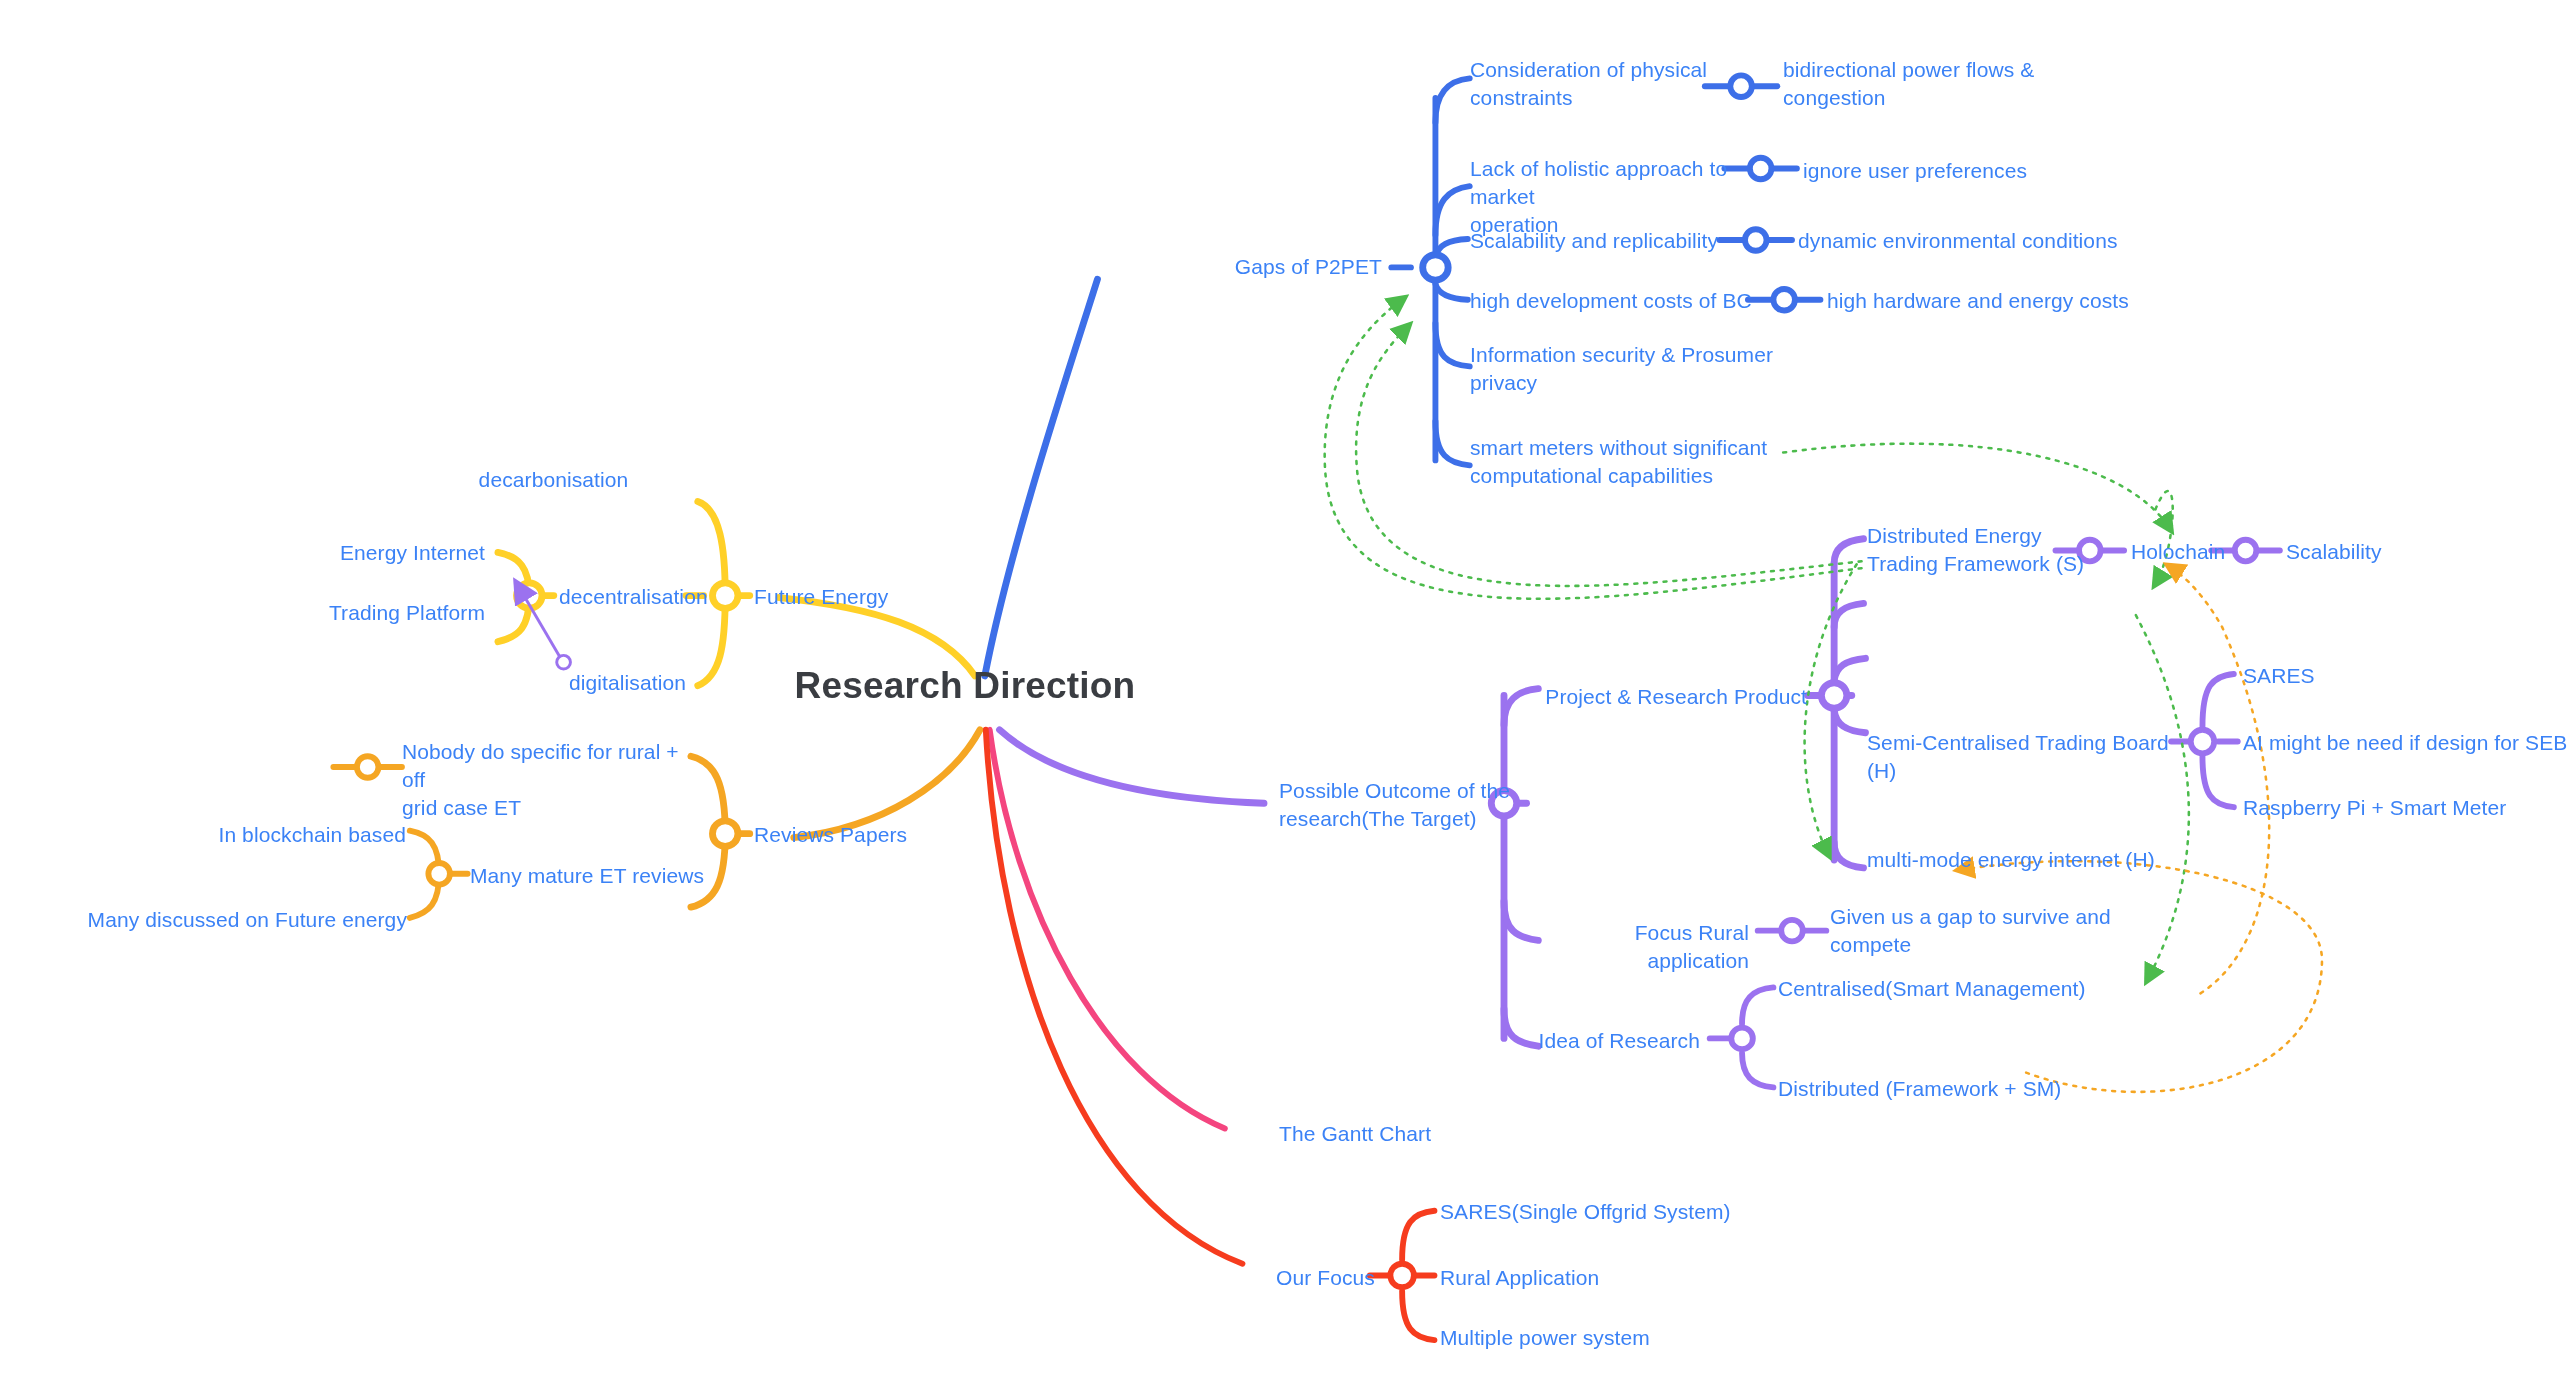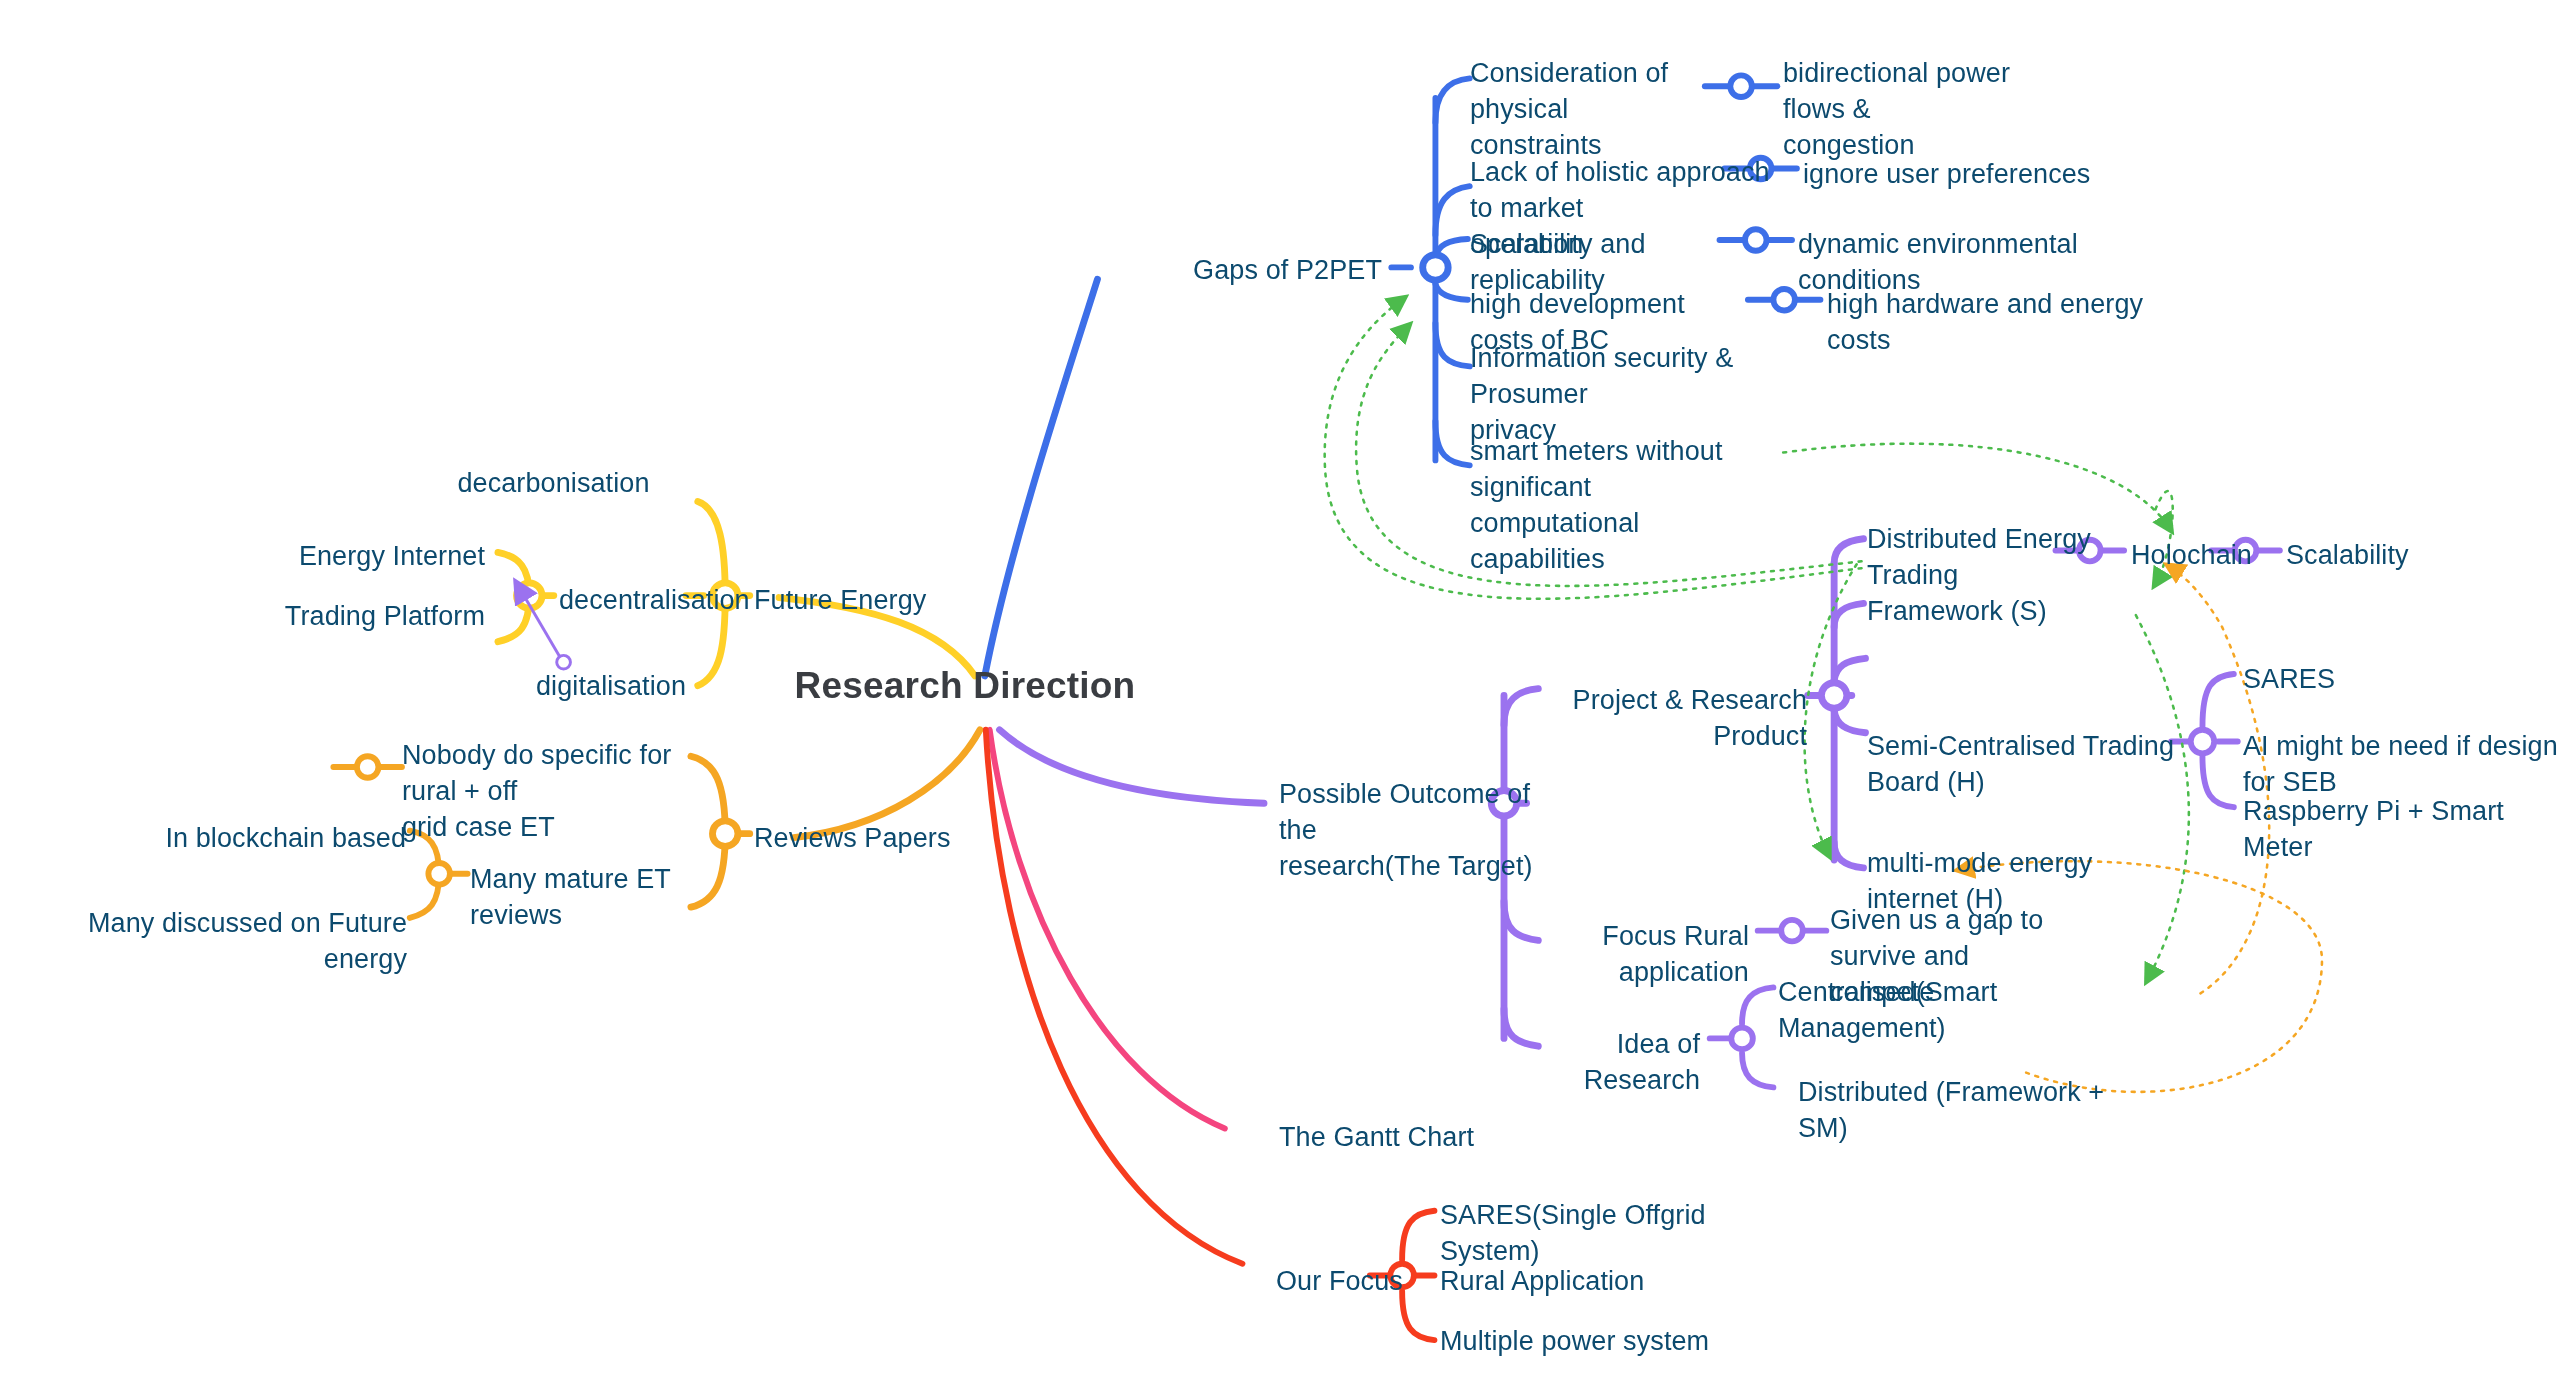--- a/index.html
+++ b/index.html
@@ -20,22 +20,22 @@
   #wires {
     position: absolute;
     left: 0;
     top: 0;
     width: 2576px;
     height: 1393px;
     pointer-events: none;
   }
   .node {
     position: absolute;
-    color: #0c4a6e;
-    font-size: 27px;
+    color: #3b82f6;
+    font-size: 21px;
     line-height: 1.33;
     letter-spacing: 0.1px;
     white-space: pre-line;
   }
   .node.r { text-align: right; }
   .node.l { text-align: left; }
   .root-label {
     position: absolute;
     font-size: 37px;
     font-weight: bold;
@@ -290,21 +290,21 @@
   <div class="node l" style="left:2243px; top:794px; width:314px;">Raspberry Pi + Smart Meter</div>
 
   <div class="node l" style="left:1867px; top:846px; width:323px;">multi-mode energy internet (H)</div>
 
   <div class="node r" style="left:1538px; top:919px; width:211px;">Focus Rural application</div>
   <div class="node l" style="left:1830px; top:903px; width:284px;">Given us a gap to survive and
 compete</div>
 
   <div class="node r" style="left:1538px; top:1027px; width:162px;">Idea of Research</div>
   <div class="node l" style="left:1778px; top:975px; width:323px;">Centralised(Smart Management)</div>
-  <div class="node l" style="left:1778px; top:1075px; width:323px;margin-left:20px;">Distributed (Framework + SM)</div>
+  <div class="node l" style="left:1778px; top:1075px; width:323px;">Distributed (Framework + SM)</div>
 
   <div class="node l" style="left:1279px; top:1120px; width:245px;">The Gantt Chart</div>
 
   <div class="node l" style="left:1276px; top:1264px; width:167px;">Our Focus</div>
   <div class="node l" style="left:1440px; top:1198px; width:323px;">SARES(Single Offgrid System)</div>
   <div class="node l" style="left:1440px; top:1264px; width:274px;">Rural Application</div>
   <div class="node l" style="left:1440px; top:1324px; width:294px;">Multiple power system</div>
 
 </div>
 

